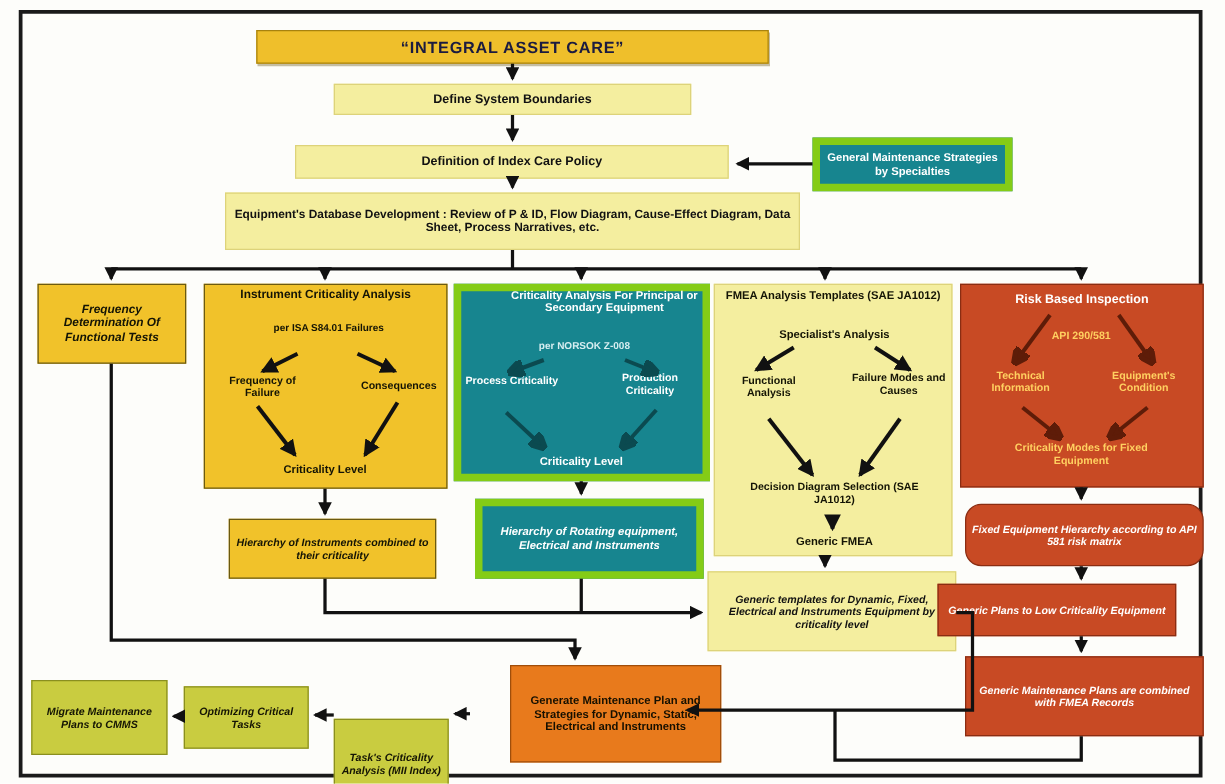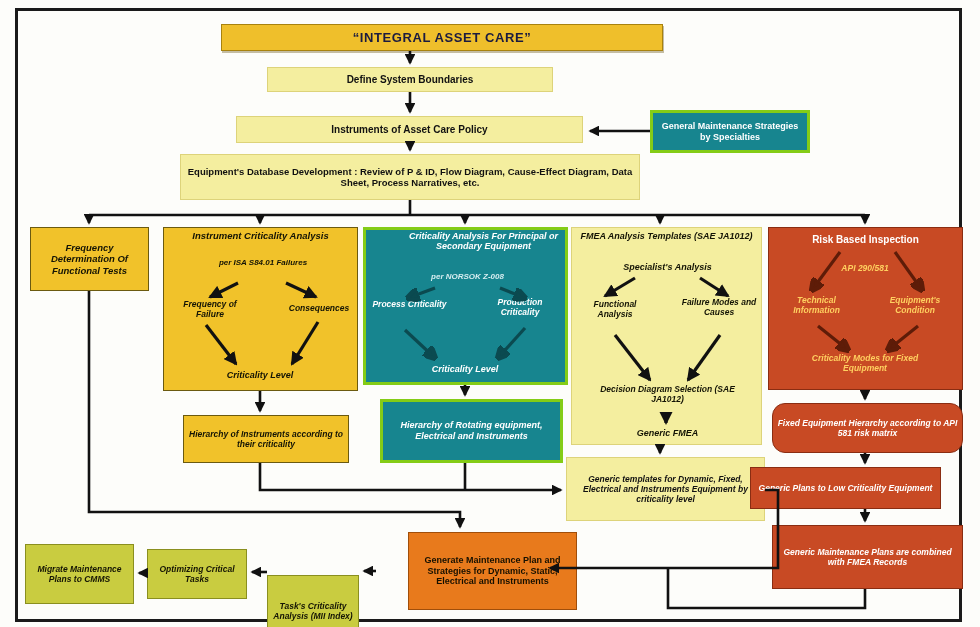--- a/index.html
+++ b/index.html
@@ -3,41 +3,41 @@
 <meta charset="utf-8">
 <style>
   html,body{margin:0;padding:0;background:#ffffff;}
   #canvas{position:relative;width:980px;height:627px;background:#fdfdfa;overflow:hidden;
           font-family:"Liberation Sans",sans-serif;}
   .frame{position:absolute;left:15px;top:8px;width:941px;height:608px;border:3px solid #1a1a1a;z-index:1;}
   .box{position:absolute;z-index:2;box-sizing:border-box;display:flex;align-items:center;justify-content:center;
        text-align:center;font-weight:bold;padding:2px 4px;line-height:1.18;}
   .pale{background:#F4EE9F;border:1px solid #ddd37a;color:#111;}
   .gold{background:#F1C22A;border:1px solid #6b5a10;color:#141405;}
-  .teal{background:#17858F;border:3px solid #84cc16;color:#ffffff;}
+  .teal{background:#17858F;border:6px solid #84cc16;color:#ffffff;}
   .red{background:#C84A24;border:1px solid #8a2d12;color:#ffffff;}
   .orange{background:#E87A1C;border:1px solid #a04e0a;color:#161000;}
   .olive{background:#C9CC40;border:1px solid #8a8f1f;color:#151504;}
   .title-box{background:#EFBF2B;border:1px solid #a8820e;color:#1b1b40;font-size:13px;letter-spacing:0.6px;
              box-shadow:1px 2px 0 rgba(90,70,0,0.35);}
   .cycle{padding:0;}
-  .cyc-label{position:absolute;z-index:3;text-align:center;font-weight:bold;font-style:italic;line-height:1.15;}
+  .cyc-label{position:absolute;z-index:3;text-align:center;font-weight:bold;line-height:1.15;}
   .dark-t{color:#141405;} .white-t{color:#ffffff;} .yellow-t{color:#ffd060;} .paleteal-t{color:#d6edf0;}
   svg.wires{position:absolute;left:0;top:0;z-index:5;pointer-events:none;}
   .it{font-style:italic;}
 </style>
 </head>
 <body>
 
 <div id="canvas">
   <div class="frame"></div>
 
-  <div class="box title-box" style="left:205px;top:24px;width:442px;height:27px;margin-left:16px;">“INTEGRAL ASSET CARE”</div>
+  <div class="box title-box" style="left:205px;top:24px;width:410px;height:27px;">“INTEGRAL ASSET CARE”</div>
   <div class="box pale" style="left:267px;top:67px;width:286px;height:25px;font-size:10px;">Define System Boundaries</div>
-  <div class="box pale" style="left:236px;top:116px;width:347px;height:27px;font-size:10px;">Instruments of Asset Care Policy</div>
+  <div class="box pale" style="left:236px;top:116px;width:347px;height:27px;font-size:10px;">Definition of Index Care Policy</div>
   <div class="box teal" style="left:650px;top:110px;width:160px;height:43px;font-size:9px;">General Maintenance Strategies by Specialties</div>
   <div class="box pale" style="left:180px;top:154px;width:460px;height:46px;font-size:9.5px;">Equipment's Database Development : Review of P &amp; ID, Flow Diagram, Cause-Effect Diagram, Data Sheet, Process Narratives, etc.</div>
 
   <div class="box gold it" style="left:30px;top:227px;width:119px;height:64px;font-size:9.5px;">Frequency Determination Of Functional Tests</div>
 
   <div class="box gold cycle" style="left:163px;top:227px;width:195px;height:164px;"></div>
   <div class="cyc-label dark-t" style="left:168px;top:231px;width:185px;font-size:9.5px;">Instrument Criticality Analysis</div>
   <div class="cyc-label dark-t" style="left:218px;top:258px;width:90px;font-size:8px;">per ISA S84.01 Failures</div>
   <div class="cyc-label dark-t" style="left:170px;top:300px;width:80px;font-size:8.5px;">Frequency of Failure</div>
   <div class="cyc-label dark-t" style="left:283px;top:304px;width:72px;font-size:8.5px;">Consequences</div>
@@ -58,21 +58,21 @@
   <div class="cyc-label dark-t" style="left:590px;top:385px;width:155px;font-size:8.5px;">Decision Diagram Selection (SAE JA1012)</div>
   <div class="cyc-label dark-t" style="left:600px;top:428px;width:135px;font-size:9px;">Generic FMEA</div>
 
   <div class="box red cycle" style="left:768px;top:227px;width:195px;height:163px;"></div>
   <div class="cyc-label white-t" style="left:775px;top:234px;width:181px;font-size:10px;font-style:normal;">Risk Based Inspection</div>
   <div class="cyc-label yellow-t" style="left:815px;top:264px;width:100px;font-size:8.5px;">API 290/581</div>
   <div class="cyc-label yellow-t" style="left:773px;top:296px;width:87px;font-size:8.5px;">Technical Information</div>
   <div class="cyc-label yellow-t" style="left:873px;top:296px;width:84px;font-size:8.5px;">Equipment's Condition</div>
   <div class="cyc-label yellow-t" style="left:795px;top:354px;width:140px;font-size:8.5px;">Criticality Modes for Fixed Equipment</div>
 
-  <div class="box gold it" style="left:183px;top:415px;width:166px;height:48px;font-size:8.5px;">Hierarchy of Instruments according to their criticality</div>
+  <div class="box gold it" style="left:183px;top:415px;width:166px;height:48px;font-size:8.5px;">Hierarchy of Instruments combined to their criticality</div>
   <div class="box teal it" style="left:380px;top:399px;width:183px;height:64px;font-size:9px;">Hierarchy of Rotating equipment, Electrical and Instruments</div>
   <div class="box pale it" style="left:566px;top:457px;width:199px;height:64px;font-size:8.5px;">Generic templates for Dynamic, Fixed, Electrical and Instruments Equipment by criticality level</div>
 
   <div class="box red it" style="left:772px;top:403px;width:191px;height:50px;font-size:8.5px;border-radius:13px;">Fixed Equipment Hierarchy according to API 581 risk matrix</div>
   <div class="box red it" style="left:750px;top:467px;width:191px;height:42px;font-size:8.5px;">Generic Plans to Low Criticality Equipment</div>
   <div class="box red it" style="left:772px;top:525px;width:191px;height:64px;font-size:8.5px;text-align:center;">Generic Maintenance Plans are combined with FMEA Records</div>
 
   <div class="box orange" style="left:376px;top:532px;width:169px;height:78px;font-size:9px;margin-left:32px;">Generate Maintenance Plan and Strategies for Dynamic, Static, Electrical and Instruments</div>
   <div class="box olive it" style="left:267px;top:535px;width:92px;height:72px;font-size:8.5px;margin-top:40px;">Task's Criticality Analysis (MII Index)</div>
   <div class="box olive it" style="left:147px;top:549px;width:100px;height:50px;font-size:8.5px;">Optimizing Critical Tasks</div>

